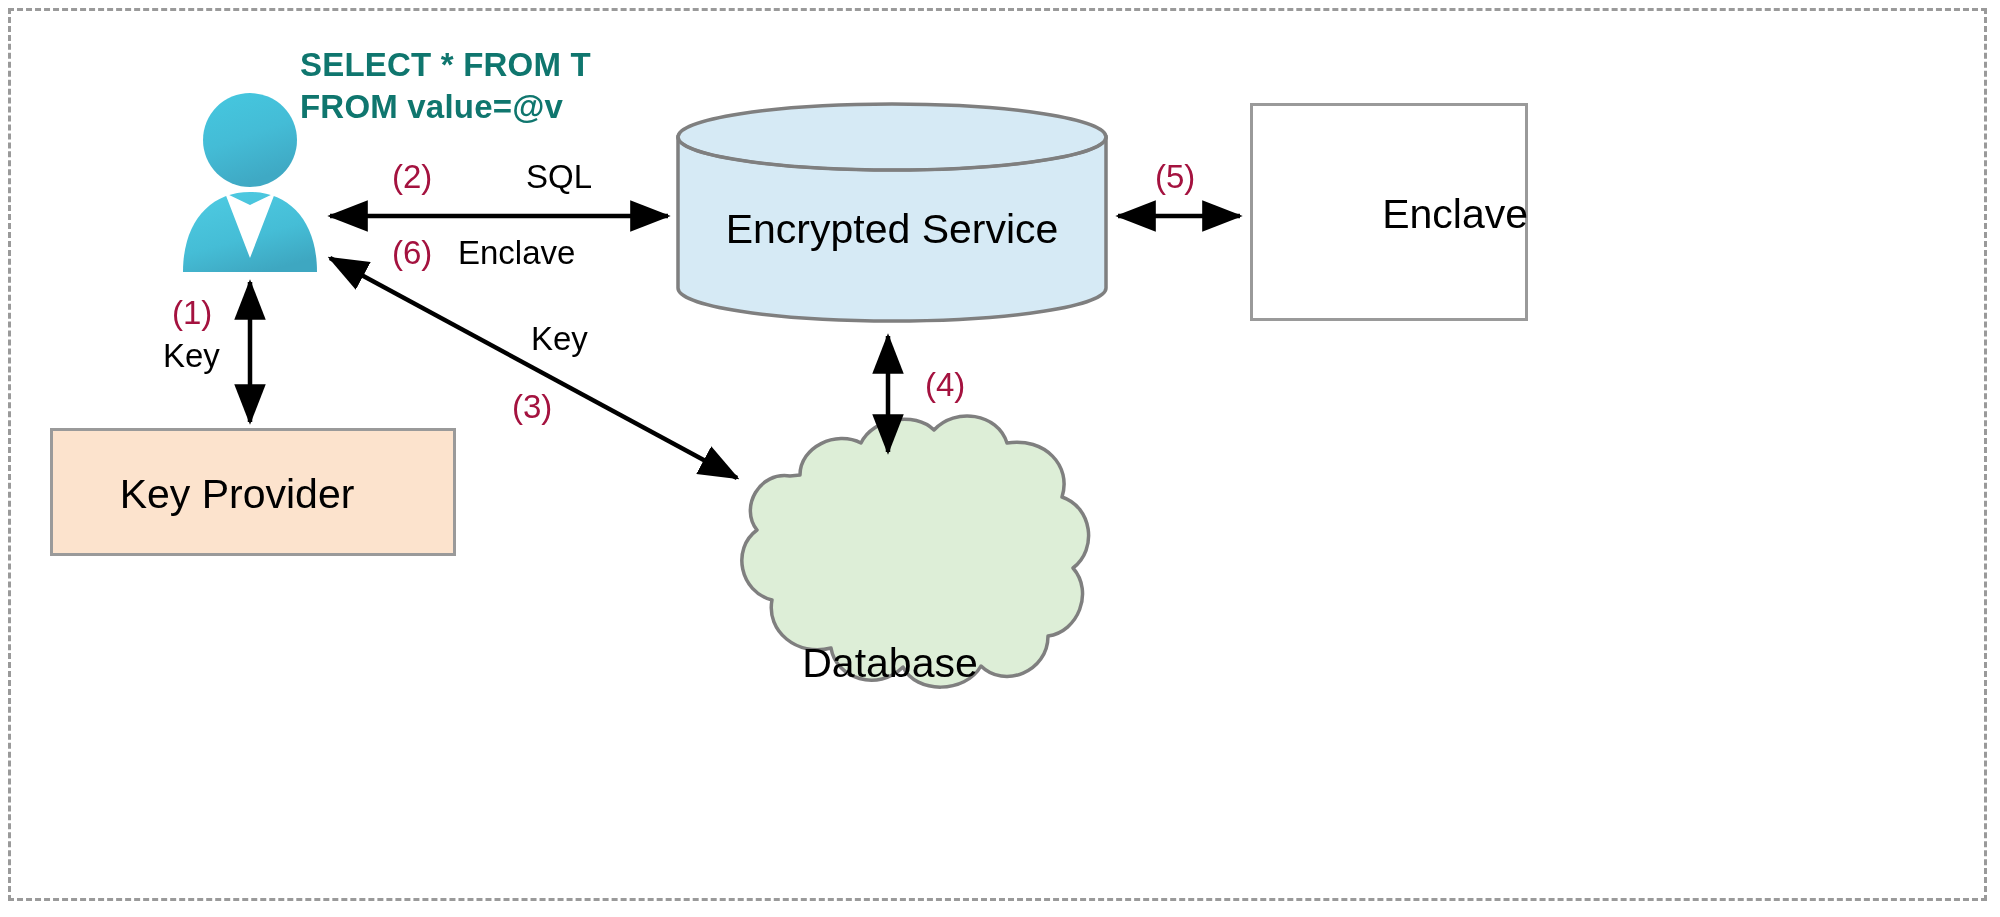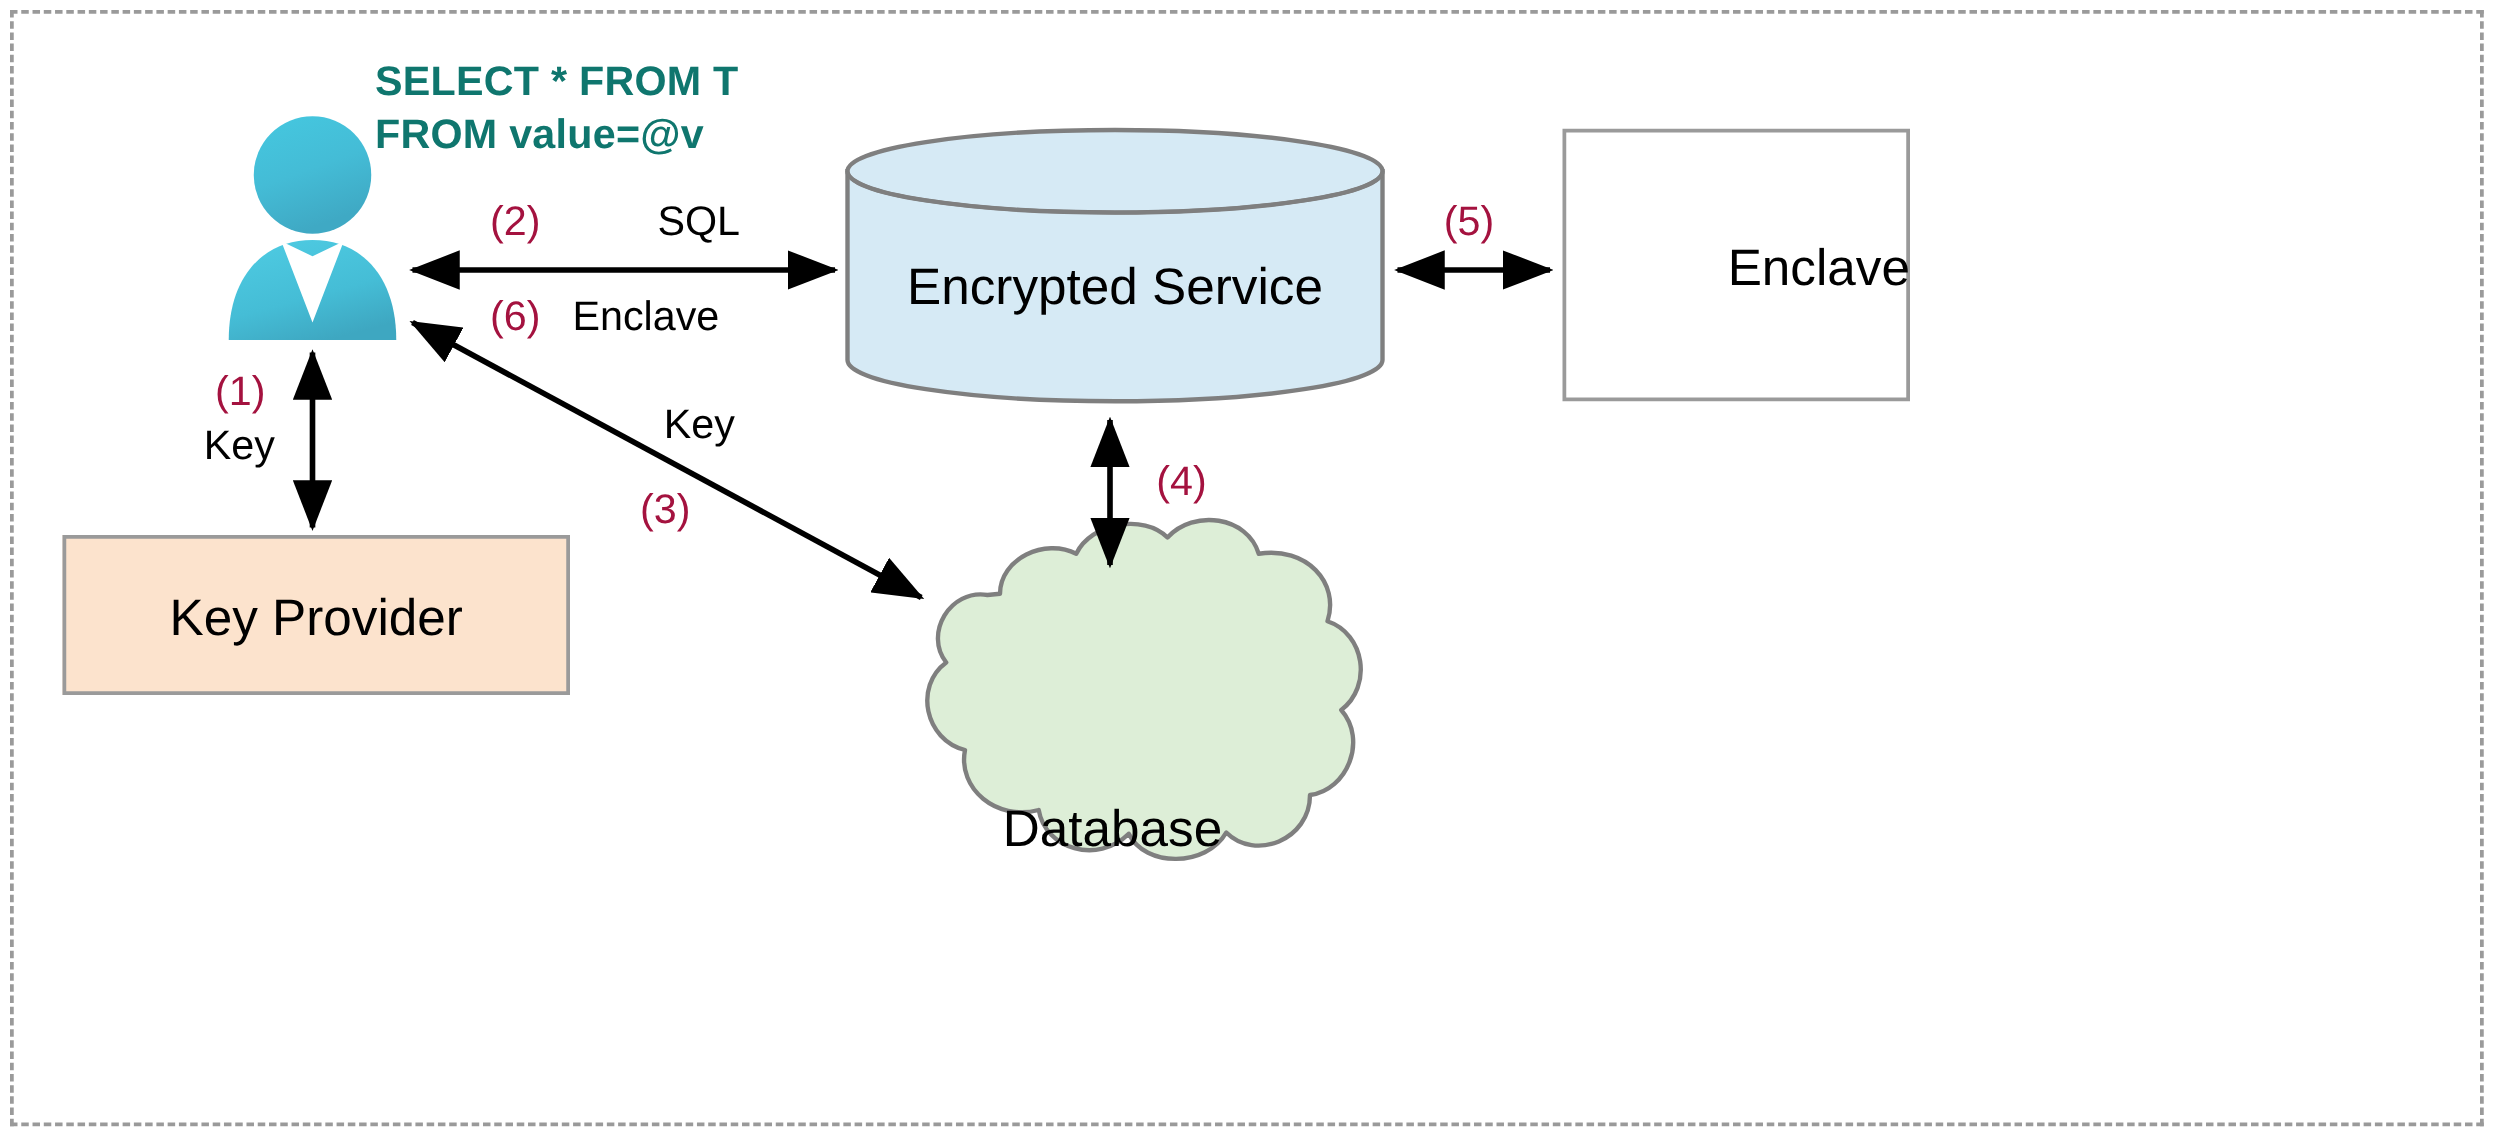--- a/index.html
+++ b/index.html
@@ -48,21 +48,21 @@
     left: 50px;
     top: 428px;
     width: 406px;
     height: 128px;
     background: #fce3cd;
     border: 3px solid #9a9a9a;
     box-sizing: border-box;
   }
   #key-provider-label {
     position: absolute;
-    left: 50px;
+    left: 34px;
     top: 470px;
     width: 406px;
     font-size: 41px;
     text-align: center;
   }
   
   #enclave-box {
     position: absolute;
     left: 1250px;
     top: 103px;

